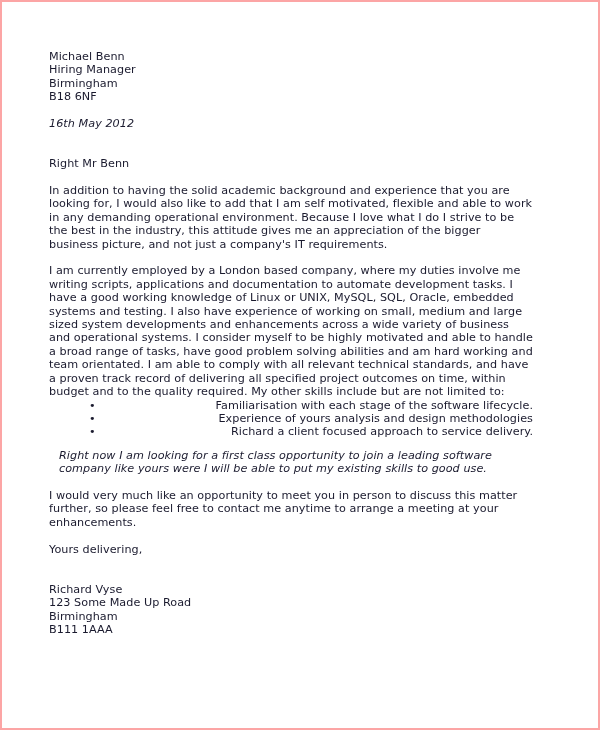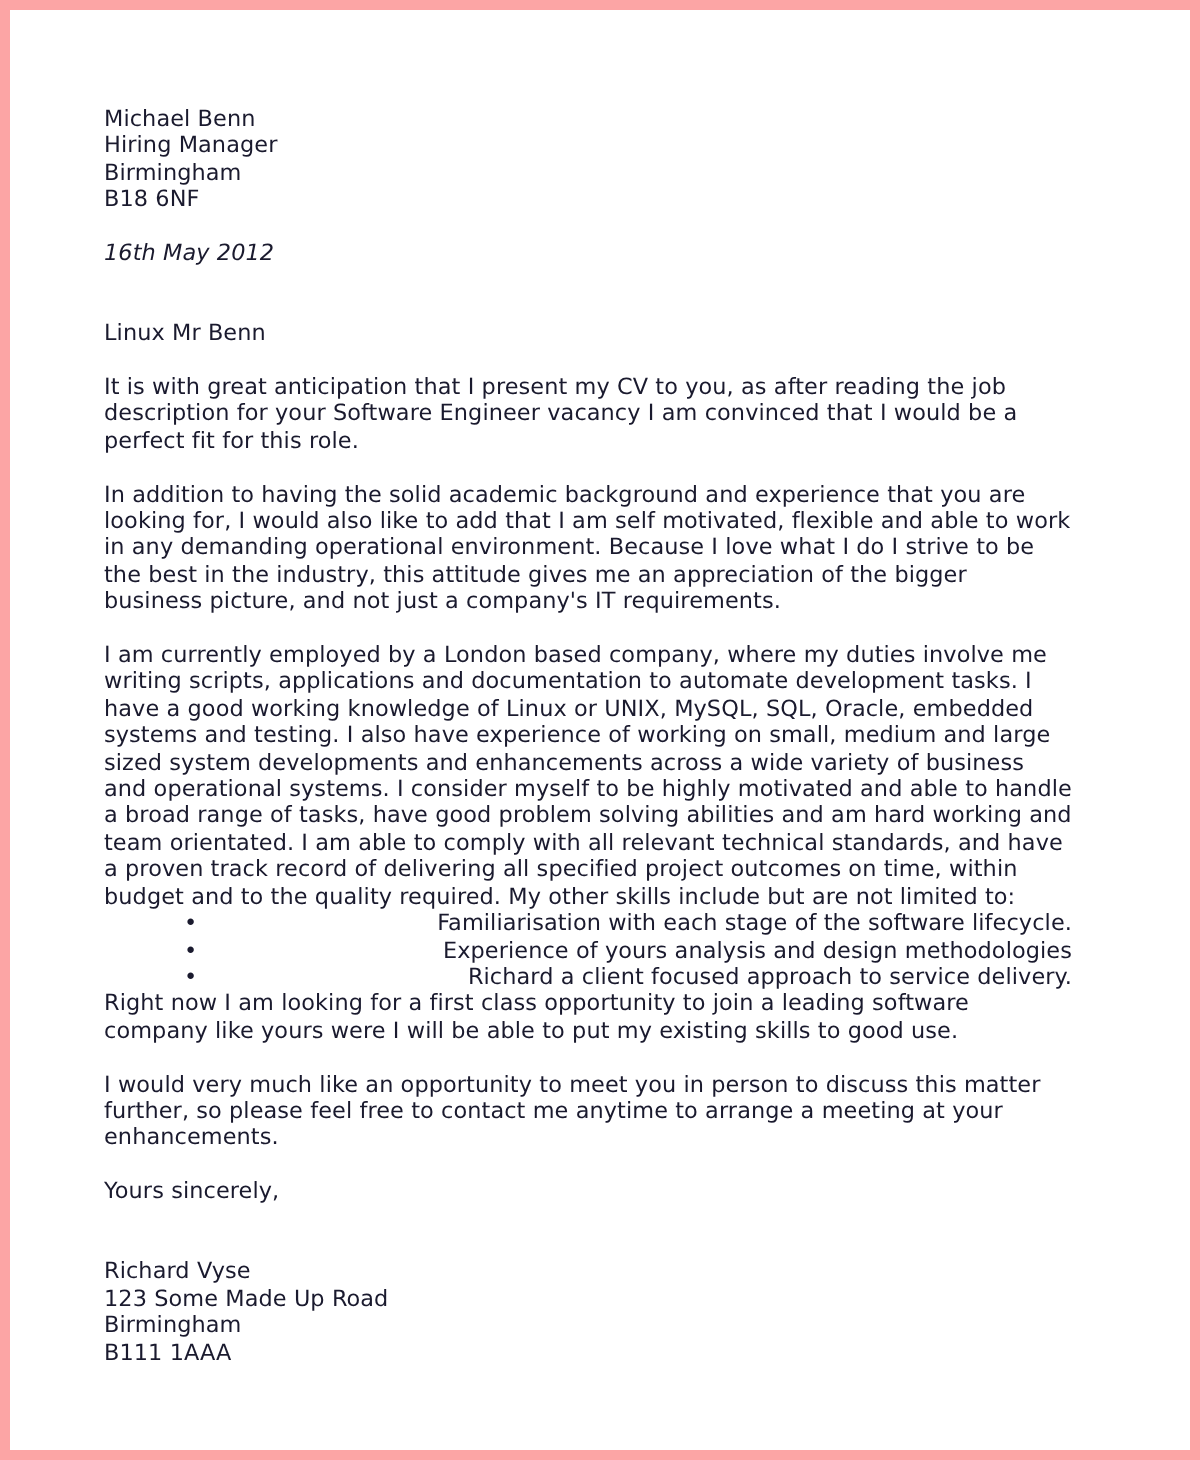--- a/index.html
+++ b/index.html
@@ -11,21 +11,21 @@
   body {
     font-family: "DejaVu Sans", sans-serif;
     -webkit-font-smoothing: none;
   }
   .page {
     position: relative;
     width: 600px;
     height: 730px;
     box-sizing: border-box;
     background: #ffffff;
-    border: 5px solid #fca5a5;
+    border: 2px solid #fca5a5;
     overflow: hidden;
   }
   .letter {
     position: absolute;
     left: 47px;
     top: 48px;
     width: 484px;
     color: #1a1a2e;
     font-size: 11.2px;
     line-height: 13.4px;
@@ -48,22 +48,23 @@
   .salutation {
     margin: 26.8px 0 0 0;
     display: block;
     white-space: pre;
   }
   .para {
     margin: 13.4px 0 0 0;
     text-align: left;
   }
   .para-tight {
-    margin: 0;
+    margin: 10px;
     text-align: left;
+    font-style: italic;
   }
   .bullets {
     list-style: none;
     margin: 0;
     padding: 0 0 0 44px;
     text-align: right;
   }
   .bullets li {
     position: relative;
     padding-left: 5px;
@@ -94,39 +95,38 @@
 
     <div class="addr-block">
       <span class="addr-line">Michael Benn</span>
       <span class="addr-line">Hiring Manager</span>
       <span class="addr-line">Birmingham</span>
       <span class="addr-line">B18 6NF</span>
     </div>
 
     <span class="date-line">16th May 2012</span>
 
-    <span class="salutation">Linux Mr Benn</span>
+    <span class="salutation">Right Mr Benn</span>
 
-    <p class="para">It is with great anticipation that I present my CV to you, as after reading the job description for your Software Engineer vacancy I am convinced that I would be a perfect fit for this role.</p>
 
     <p class="para">In addition to having the solid academic background and experience that you are looking for, I would also like to add that I am self motivated, flexible and able to work in any demanding operational environment. Because I love what I do I strive to be the best in the industry, this attitude gives me an appreciation of the bigger business picture, and not just a company's IT requirements.</p>
 
     <p class="para">I am currently employed by a London based company, where my duties involve me writing scripts, applications and documentation to automate development tasks. I have a good working knowledge of Linux or UNIX, MySQL, SQL, Oracle, embedded systems and testing. I also have experience of working on small, medium and large sized system developments and enhancements across a wide variety of business and operational systems. I consider myself to be highly motivated and able to handle a broad range of tasks, have good problem solving abilities and am hard working and team orientated. I am able to comply with all relevant technical standards, and have a proven track record of delivering all specified project outcomes on time, within budget and to the quality required. My other skills include but are not limited to:</p>
 
     <ul class="bullets">
       <li>Familiarisation with each stage of the software lifecycle.</li>
       <li>Experience of yours analysis and design methodologies</li>
       <li>Richard a client focused approach to service delivery.</li>
     </ul>
 
     <p class="para-tight">Right now I am looking for a first class opportunity to join a leading software company like yours were I will be able to put my existing skills to good use.</p>
 
     <p class="para">I would very much like an opportunity to meet you in person to discuss this matter further, so please feel free to contact me anytime to arrange a meeting at your enhancements.</p>
 
-    <span class="closing">Yours sincerely,</span>
+    <span class="closing">Yours delivering,</span>
 
     <div class="sign-block">
       <span class="addr-line">Richard Vyse</span>
       <span class="addr-line">123 Some Made Up Road</span>
       <span class="addr-line">Birmingham</span>
       <span class="addr-line">B111 1AAA</span>
     </div>
 
   </div>
 </div>

